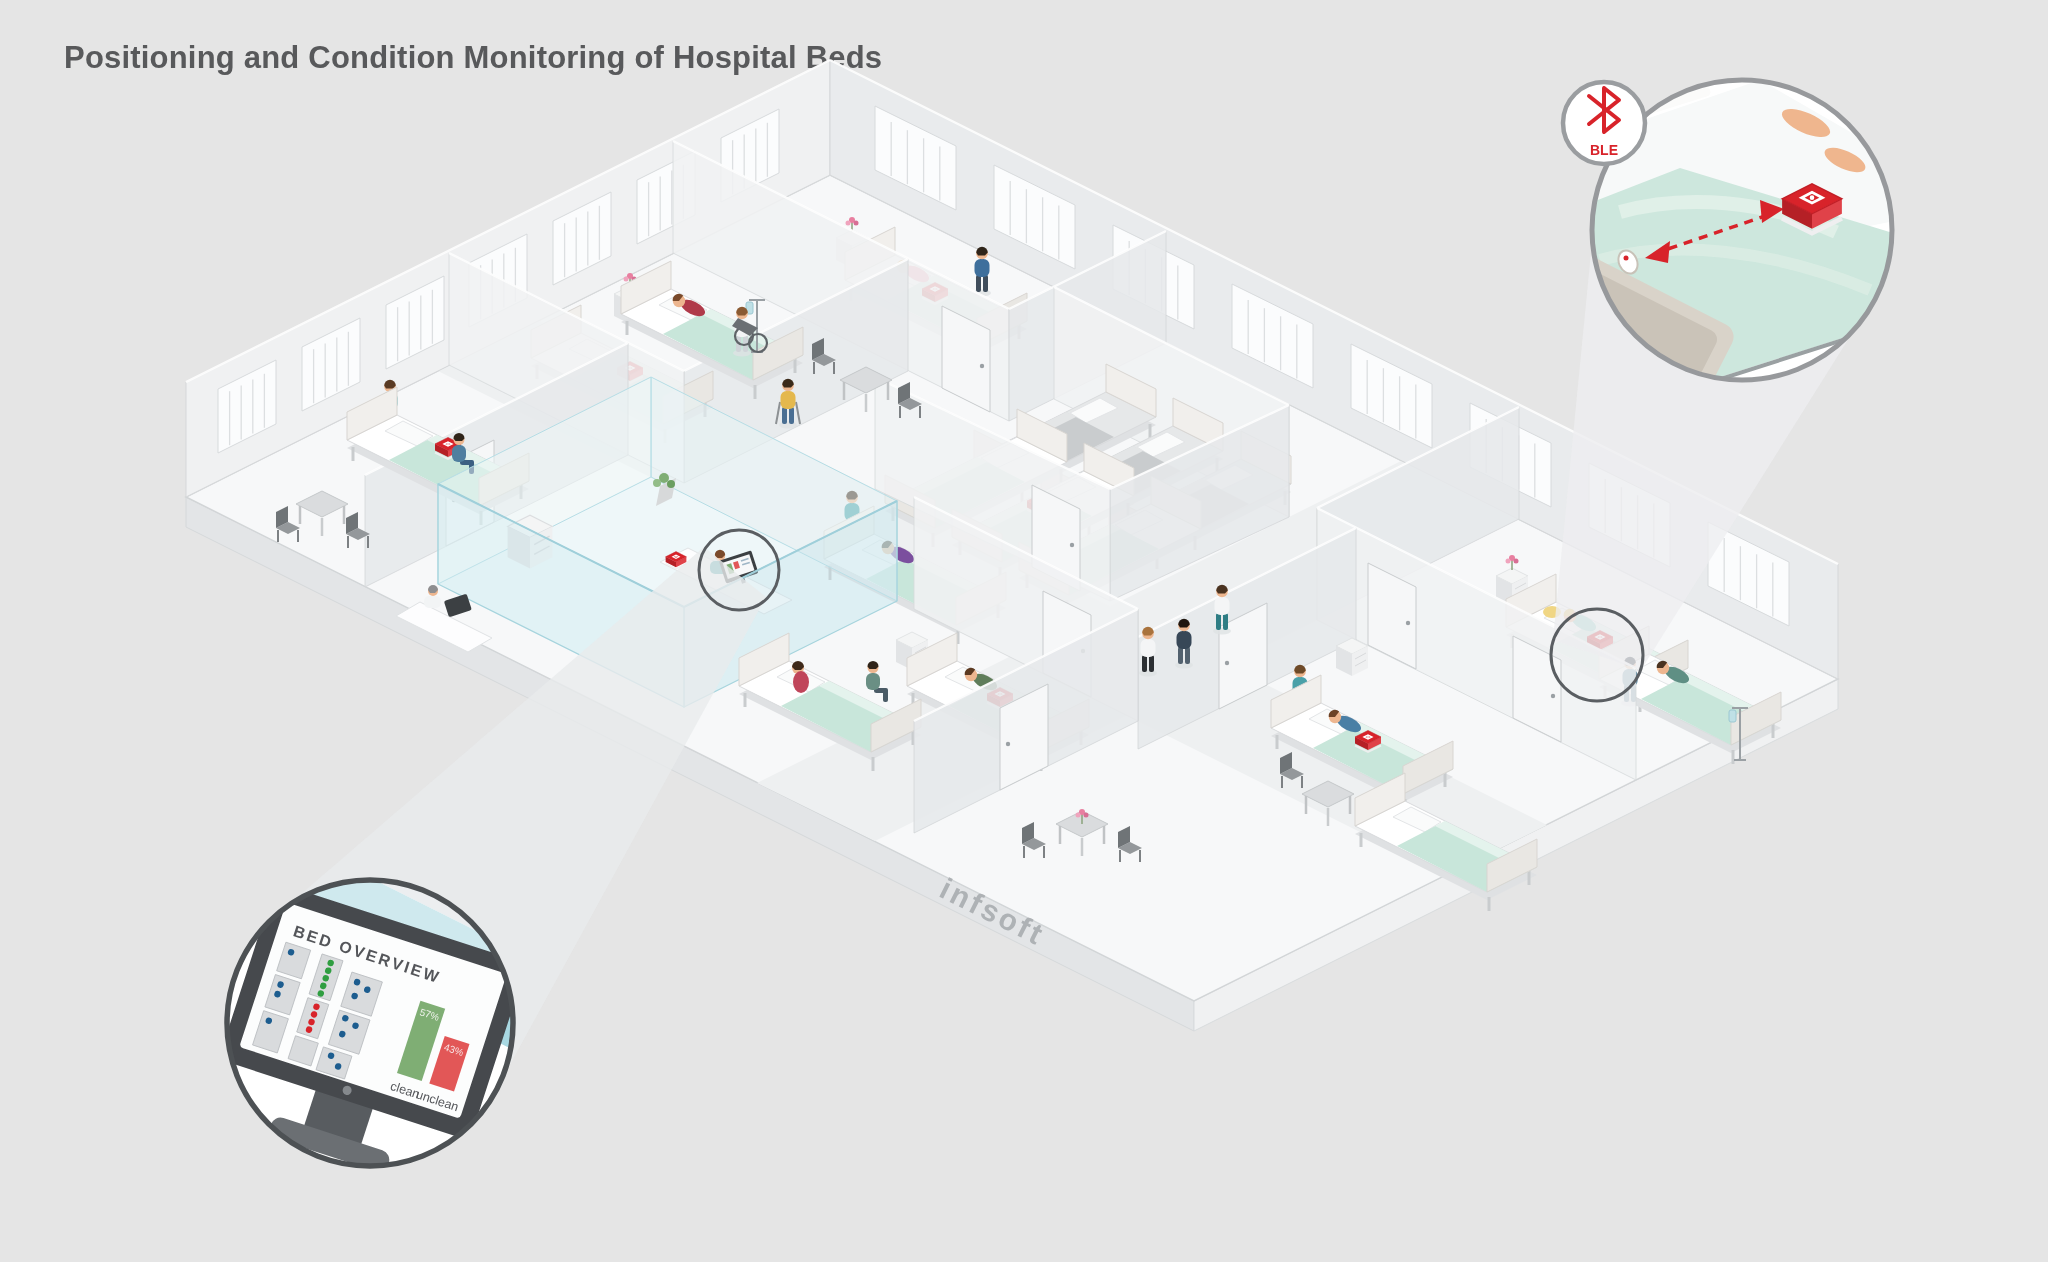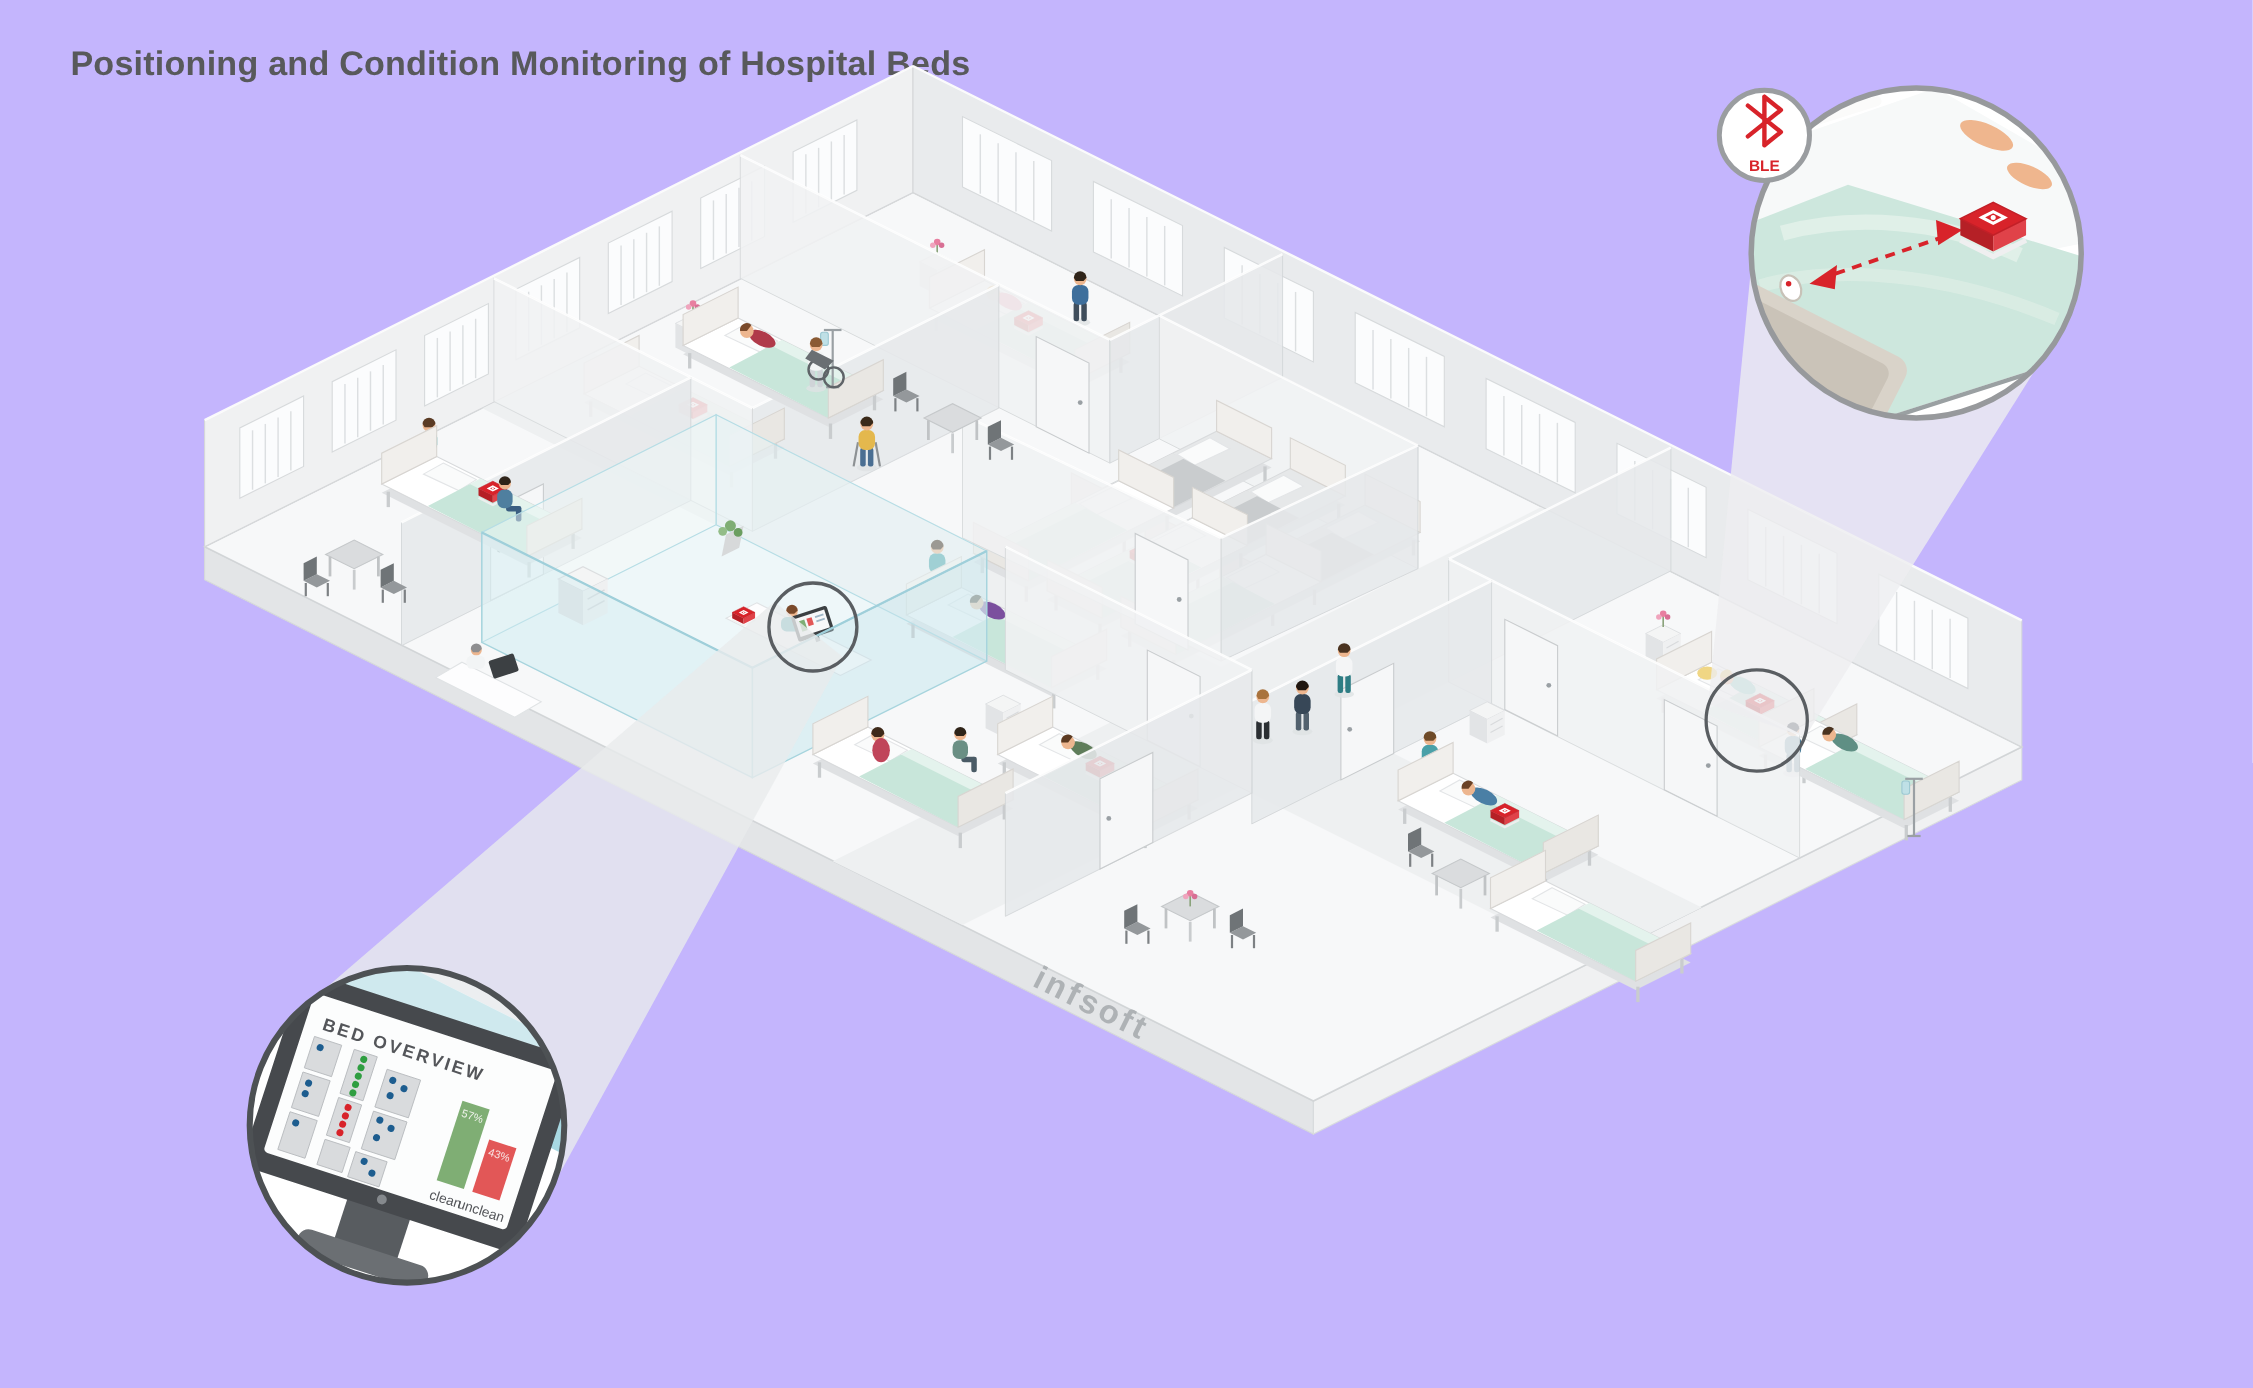--- a/index.html
+++ b/index.html
@@ -1,16 +1,16 @@
 <!DOCTYPE html>
 <html><head>
 <meta charset="utf-8">
 <style>
   html,body{margin:0;padding:0;background:#ffffff;}
-  .stage{position:relative;width:2048px;height:1262px;background:#c4b5fd;overflow:hidden;
+  .stage{position:relative;width:2048px;height:1262px;background:#e5e5e5;overflow:hidden;
          font-family:"Liberation Sans", sans-serif;}
   .main-title{position:absolute;left:64px;top:40px;font-size:31px;font-weight:700;
               color:#58595b;letter-spacing:.2px;margin:0;}
   svg{position:absolute;left:0;top:0;}
   text{font-family:"Liberation Sans", sans-serif;}
   .wallA{fill:#f0f1f3;fill-opacity:.88;stroke:#d6d9db;stroke-width:.8;}
   .wallB{fill:#e6e8ea;fill-opacity:.88;stroke:#d3d6d8;stroke-width:.8;}
   .cap{stroke:#ffffff;stroke-width:2.2;opacity:.9;}
   .doorA{fill:#f6f7f8;stroke:#c9ccce;stroke-width:1;}
   .handle{fill:#9aa0a4;}

